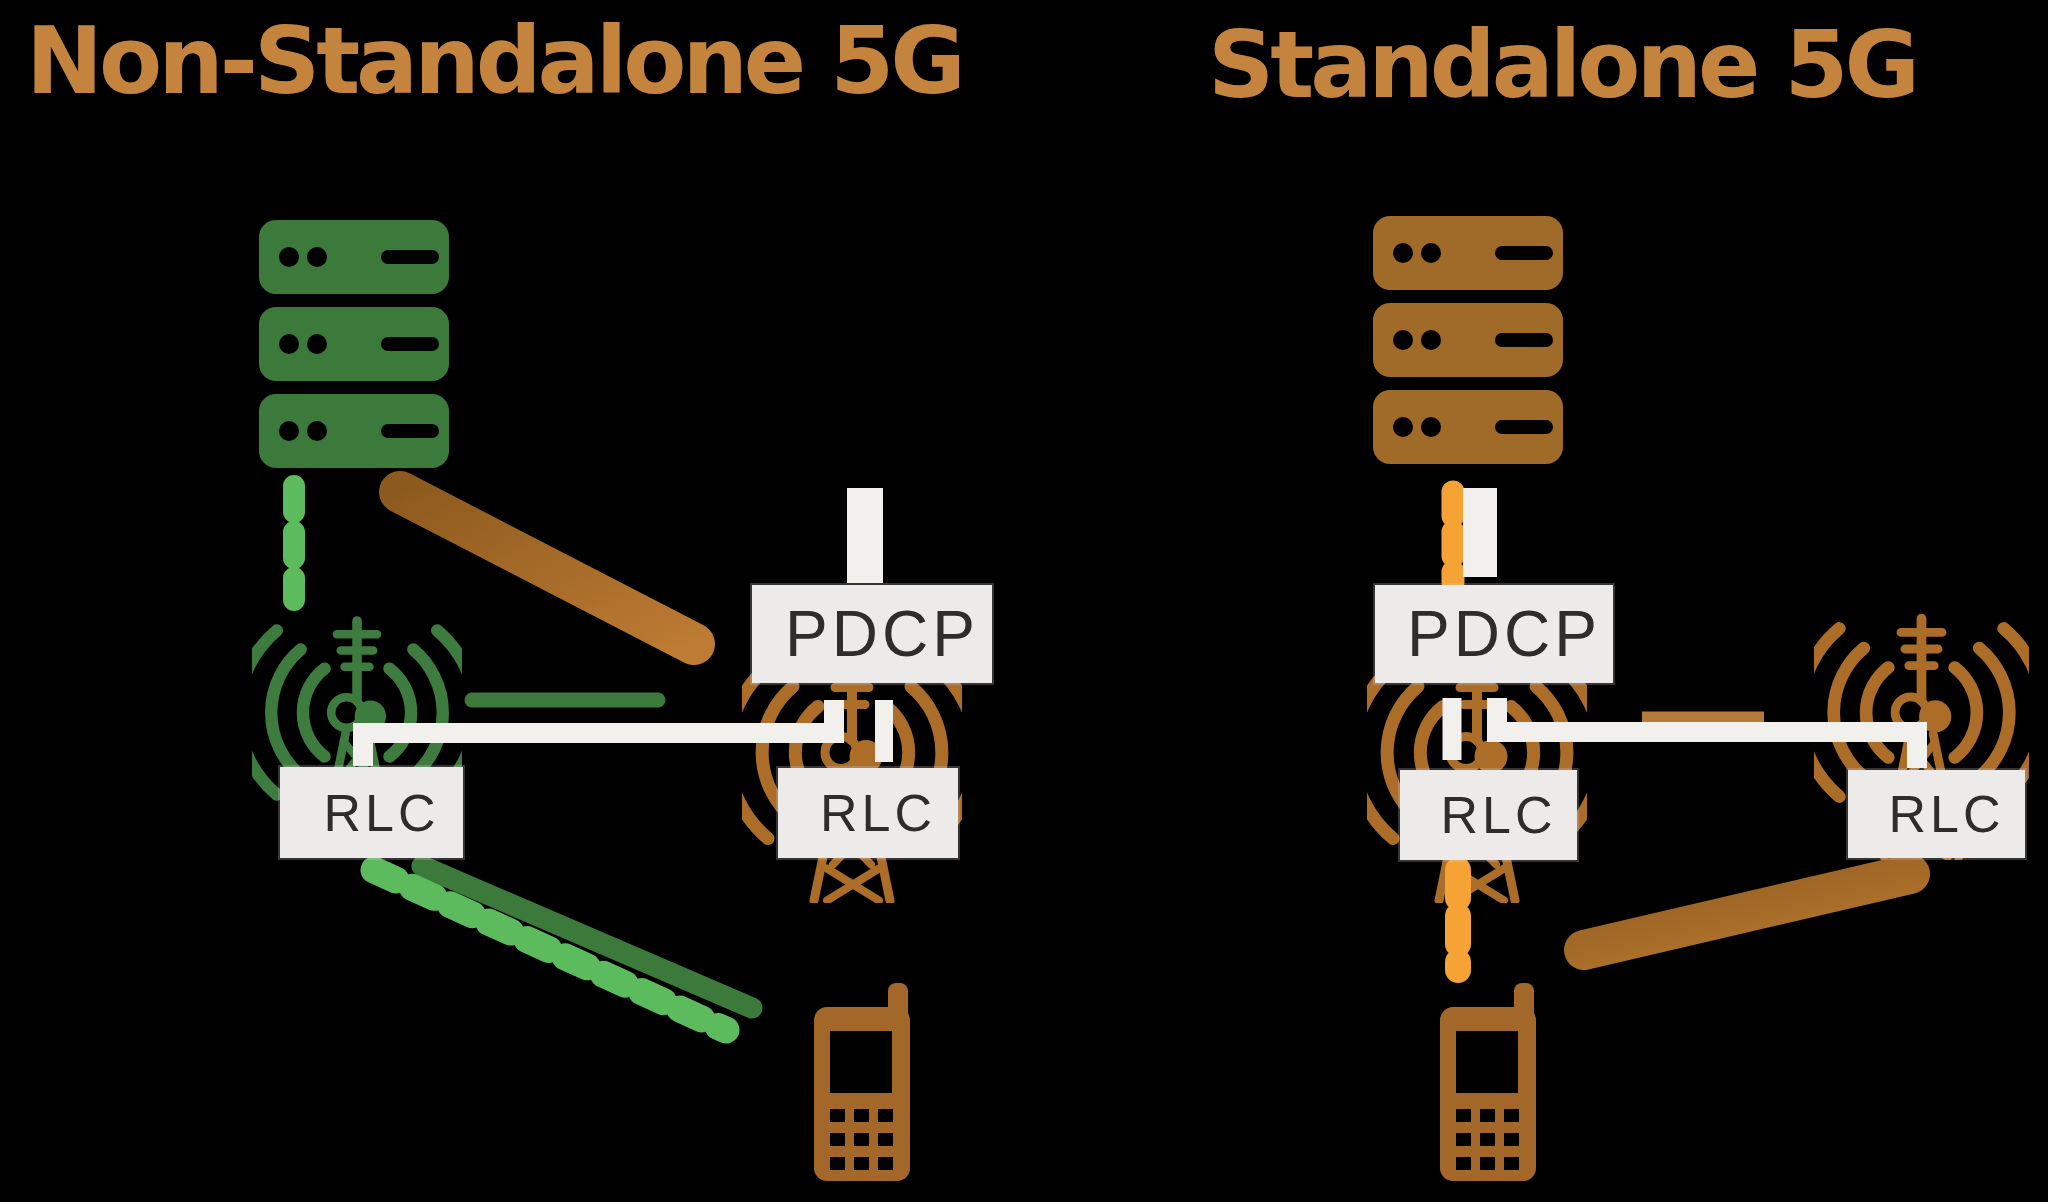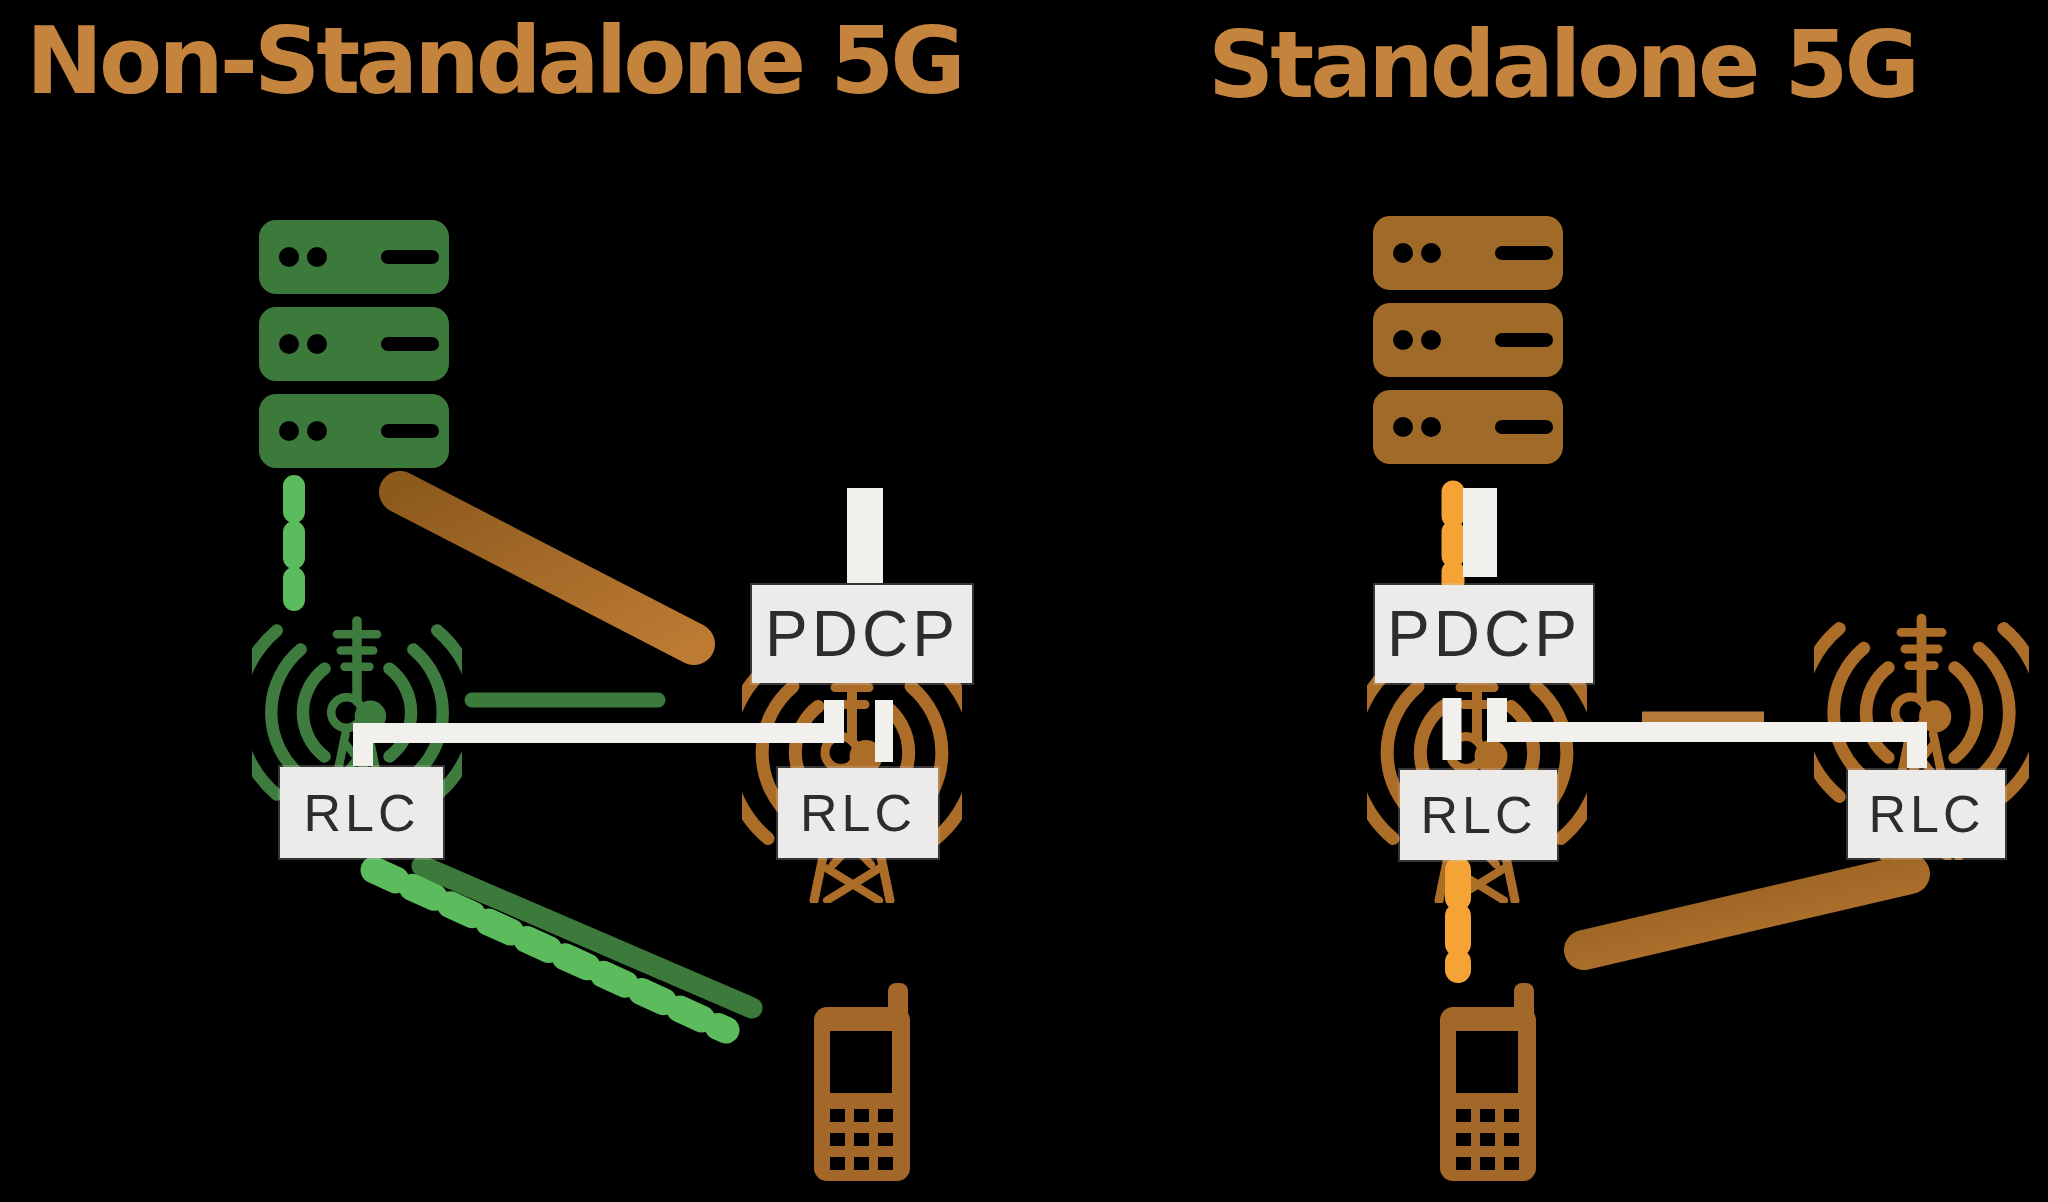--- a/index.html
+++ b/index.html
@@ -14,20 +14,21 @@
     text-shadow:2px 3px 2px rgba(0,0,0,0.9);
   }
   #nsa-title{left:26px;top:8px;text-align:right;}
   #sa-title{left:1208px;top:12px;}
   .lbl{
     position:absolute;background:#ECEBE9;color:#2D2D2D;
     display:flex;align-items:center;justify-content:center;
     font-family:"Liberation Sans",sans-serif;font-weight:400;
     letter-spacing:4px;box-shadow:0 0 0 2px rgba(210,210,210,0.25);
     z-index:3;
+    padding-left:20px;
   }
   .lbl.pdcp{font-size:64px;}
   .lbl.rlc{font-size:52px;}
   #nsa-pdcp{left:752px;top:585px;width:220px;height:98px;}
   #nsa-rlc-left{left:280px;top:767px;width:163px;height:91px;}
   #nsa-rlc-mid{left:778px;top:768px;width:160px;height:90px;}
   #sa-pdcp{left:1375px;top:585px;width:218px;height:98px;}
   #sa-rlc-mid{left:1400px;top:770px;width:157px;height:90px;}
   #sa-rlc-right{left:1848px;top:770px;width:157px;height:88px;}
   svg.layer{position:absolute;left:0;top:0;z-index:1;}

